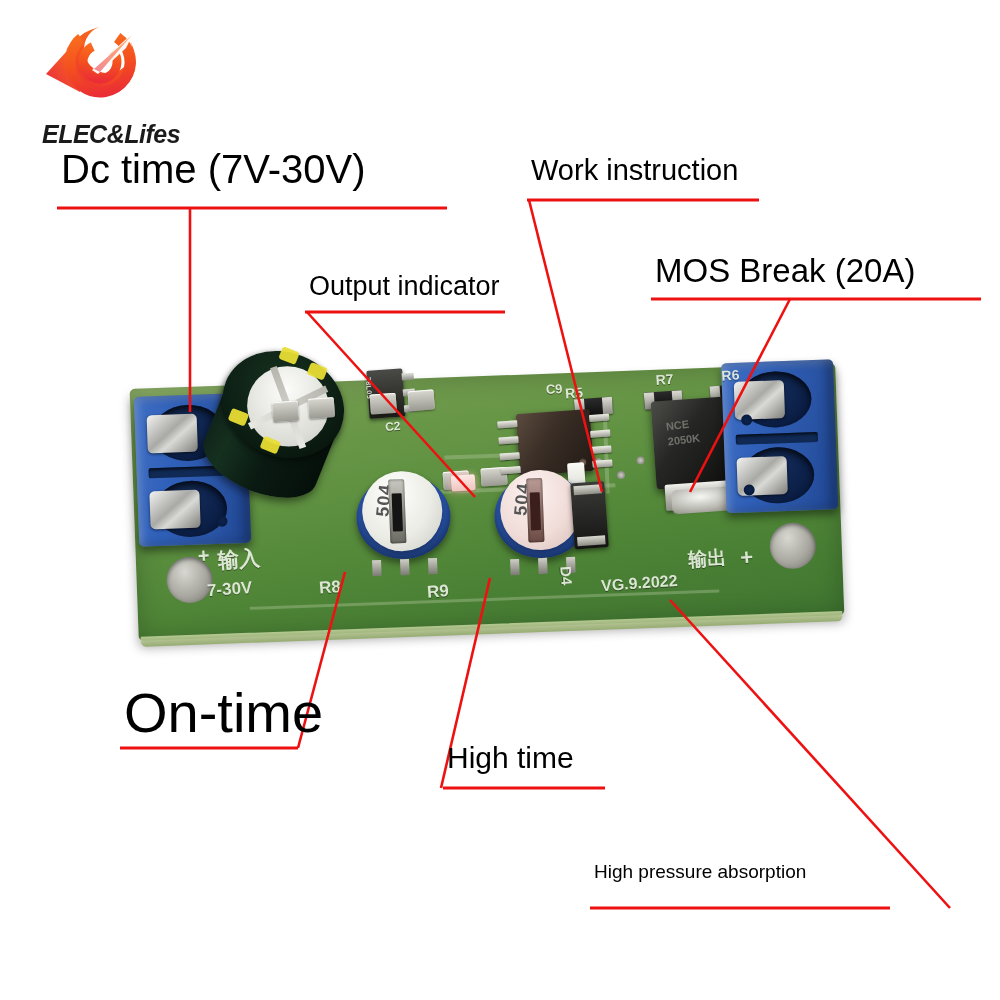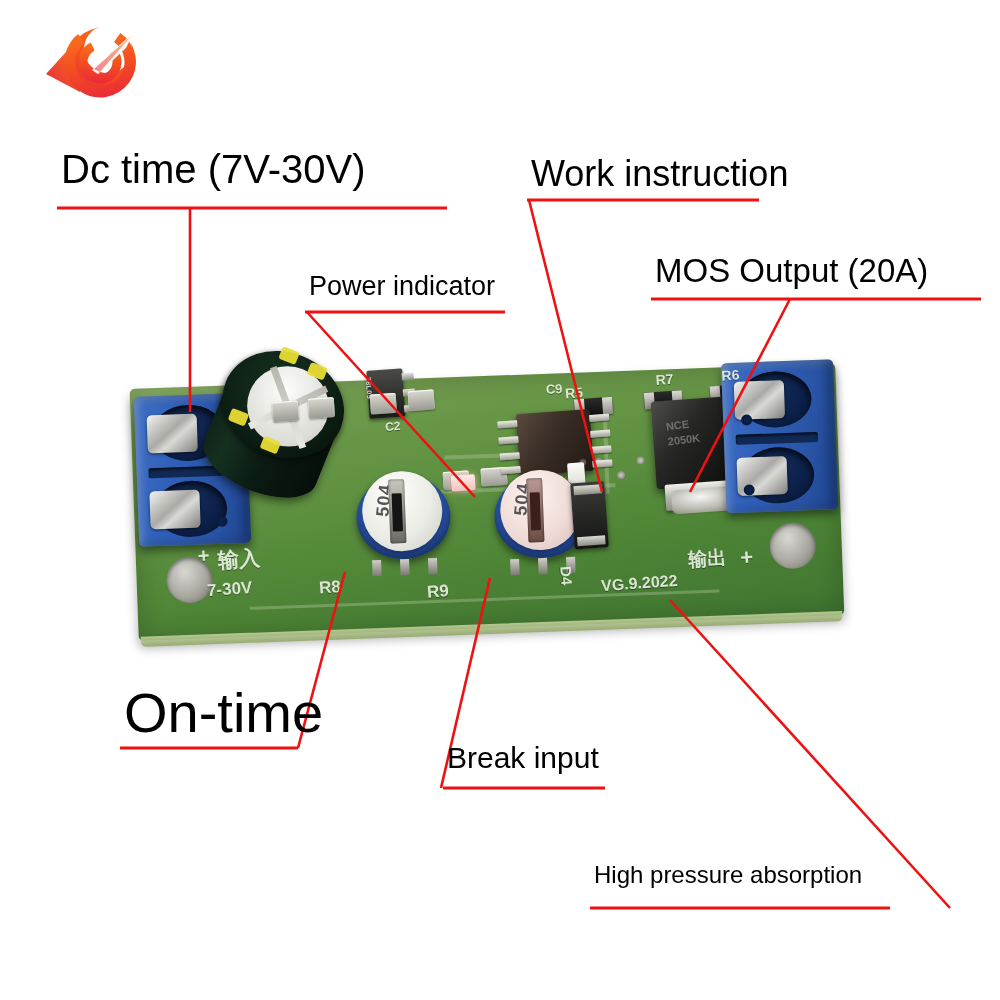--- a/index.html
+++ b/index.html
@@ -177,20 +177,21 @@
           </linearGradient>
         </defs>
         <path d="M6 52 L26 30 L40 46 L40 70 Z" fill="url(#lg2)"></path>
         <path d="M62 6 A34 34 0 1 0 96 40 L96 30 A24 24 0 1 1 72 6 Z" fill="url(#lg1)" transform="rotate(-20 62 40)"></path>
         <circle cx="60" cy="40" r="30" fill="none" stroke="url(#lg1)" stroke-width="11" stroke-dasharray="150 40" transform="rotate(-55 60 40)"></circle>
         <circle cx="60" cy="40" r="17" fill="none" stroke="url(#lg1)" stroke-width="9" stroke-dasharray="84 26" transform="rotate(-40 60 40)"></circle>
         <path d="M52 48 L94 10 L86 26 L58 52 Z" fill="#ffffff" opacity="0.95"></path>
         <path d="M54 47 L92 13 L60 50 Z" fill="url(#lg1)" opacity="0.55"></path>
       </svg>
     </div>
+    <div class="brand-text">ELEC&amp;Lifes</div>
   </div>
 
   <div class="photo">
     <div class="board">
       <div class="pcb"></div>
 
       <div class="trace" style="left:320px;top:96px;width:150px;height:4px;"></div>
       <div class="trace" style="left:300px;top:130px;width:190px;height:4px;"></div>
       <div class="trace" style="left:250px;top:150px;width:60px;height:4px;transform:rotate(30deg);"></div>
       <div class="trace" style="left:480px;top:60px;width:4px;height:80px;"></div>
@@ -347,32 +348,32 @@
       <polyline points="441,788 490,578" fill="none" stroke="#ee1111" stroke-width="2.6"></polyline>
       <line x1="590" y1="908" x2="890" y2="908" stroke="#ee1111" stroke-width="3"></line>
       <polyline points="950,908 670,600" fill="none" stroke="#ee1111" stroke-width="2.6"></polyline>
     </svg>
 
   <div id="ann-layer">
       <div class="ann" style="left: 57px; top: 148px;">
         <span class="txt" style="font-size: 40px;">Dc time (7V-30V)</span>
       </div>
       <div class="ann" style="left: 305px; top: 272px;">
-        <span class="txt" style="font-size: 27px;">Power indicator</span>
+        <span class="txt" style="font-size: 27px;">Output indicator</span>
       </div>
       <div class="ann" style="left: 527px; top: 155px;">
-        <span class="txt" style="font-size: 36px;">Work instruction</span>
+        <span class="txt" style="font-size: 29px;">Work instruction</span>
       </div>
       <div class="ann" style="left: 651px; top: 254px;">
-        <span class="txt" style="font-size: 33px;">MOS Output (20A)</span>
+        <span class="txt" style="font-size: 33px;">MOS Break (20A)</span>
       </div>
       <div class="ann" style="left: 120px; top: 684px;">
         <span class="txt" style="font-size: 56px;">On-time</span>
       </div>
       <div class="ann" style="left: 443px; top: 742px;">
-        <span class="txt" style="font-size: 30px;">Break input</span>
+        <span class="txt" style="font-size: 30px;">High time</span>
       </div>
       <div class="ann" style="left: 590px; top: 862px;">
-        <span class="txt" style="font-size: 24px;">High pressure absorption</span>
+        <span class="txt" style="font-size: 19px;">High pressure absorption</span>
       </div>
     </div>
 
 </div>
 
 </body></html>

